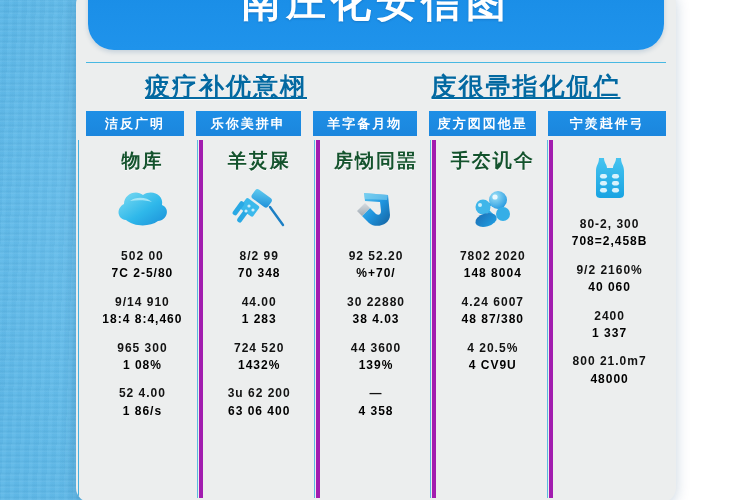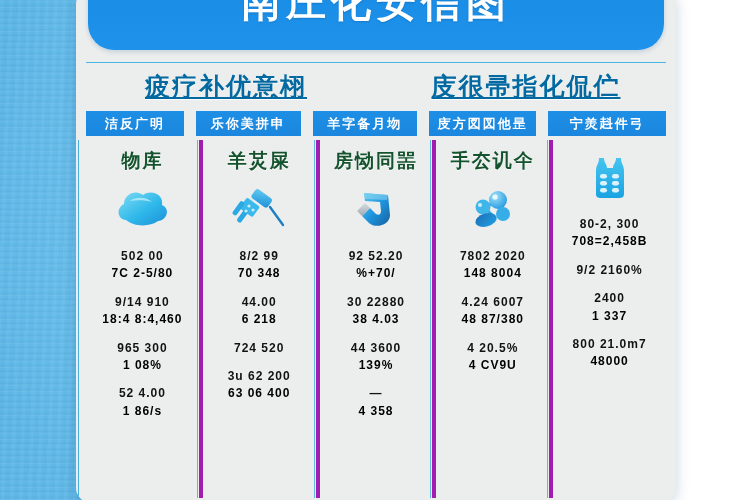--- a/index.html
+++ b/index.html
@@ -314,24 +314,25 @@
             <circle cx="16" cy="26" r="1.6" fill="#cbeefb"></circle>
           </svg>
         </div>
         <div class="rows">
           <div class="data-row">
             <span class="l1">8/2 99</span>
             <span class="l2">70 348</span>
           </div>
           <div class="data-row">
             <span class="l1">44.00</span>
-            <span class="l2">6 218</span>
+            <span class="l2">1 283</span>
           </div>
           <div class="data-row">
             <span class="l1">724 520</span>
+            <span class="l2">1432%</span>
           </div>
           <div class="data-row">
             <span class="l1">3u 62 200</span>
             <span class="l2">63 06 400</span>
           </div>
         </div>
       </div>
 
       <div class="col">
         <div class="col-heading">房恸同噐</div>
@@ -434,20 +435,21 @@
             </g>
           </svg>
         </div>
         <div class="rows">
           <div class="data-row">
             <span class="l1">80-2, 300</span>
             <span class="l2">708=2,458B</span>
           </div>
           <div class="data-row">
             <span class="l1">9/2 2160%</span>
+            <span class="l2">40 060</span>
           </div>
           <div class="data-row">
             <span class="l1">2400</span>
             <span class="l2">1 337</span>
           </div>
           <div class="data-row">
             <span class="l1">800 21.0m7</span>
             <span class="l2">48000</span>
           </div>
         </div>

